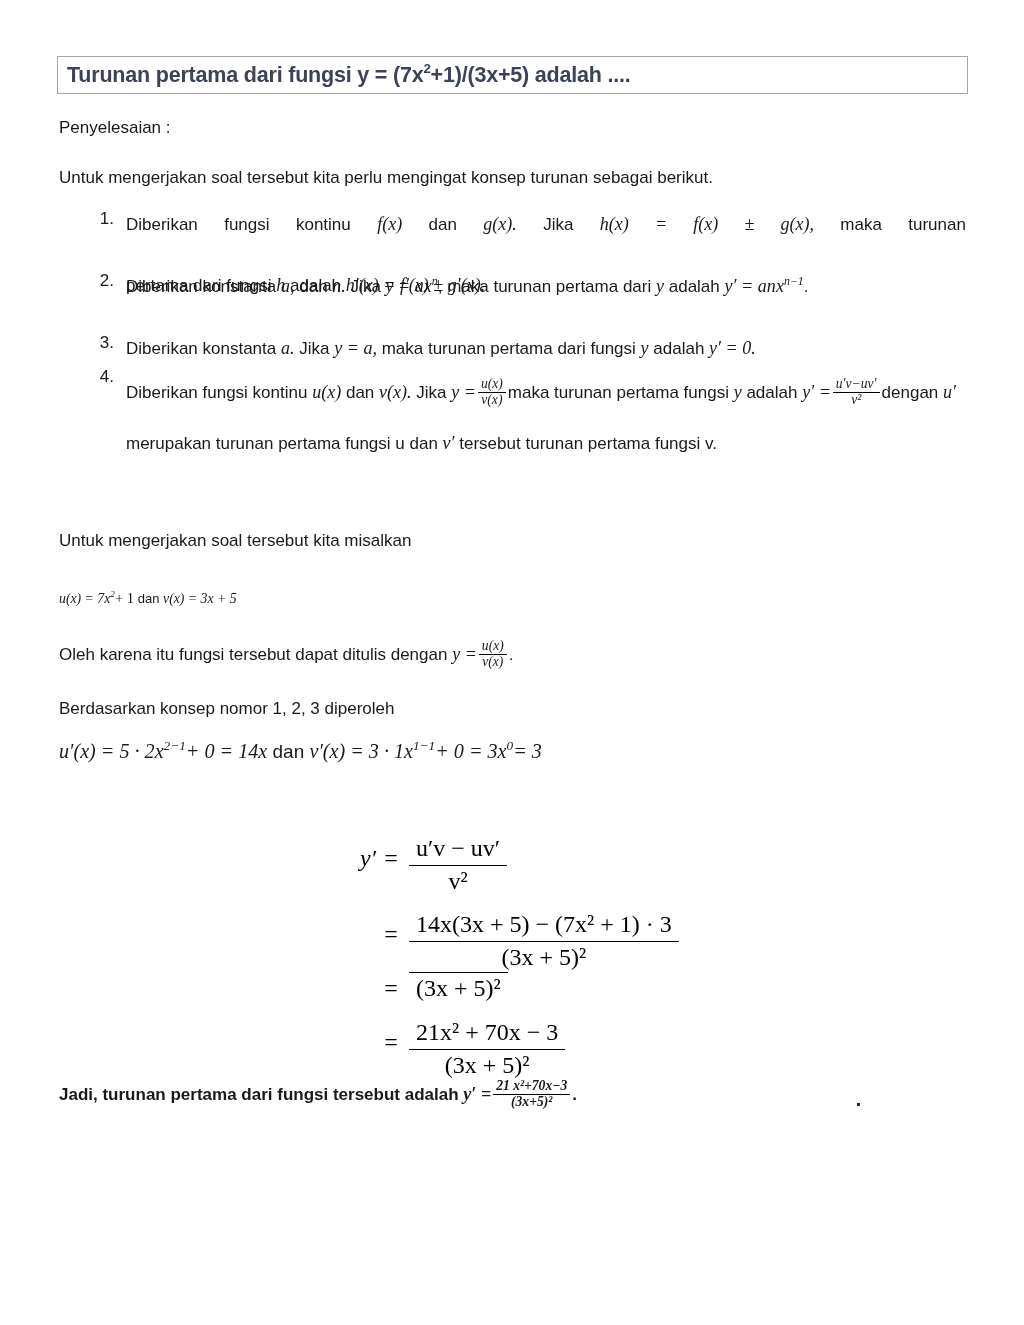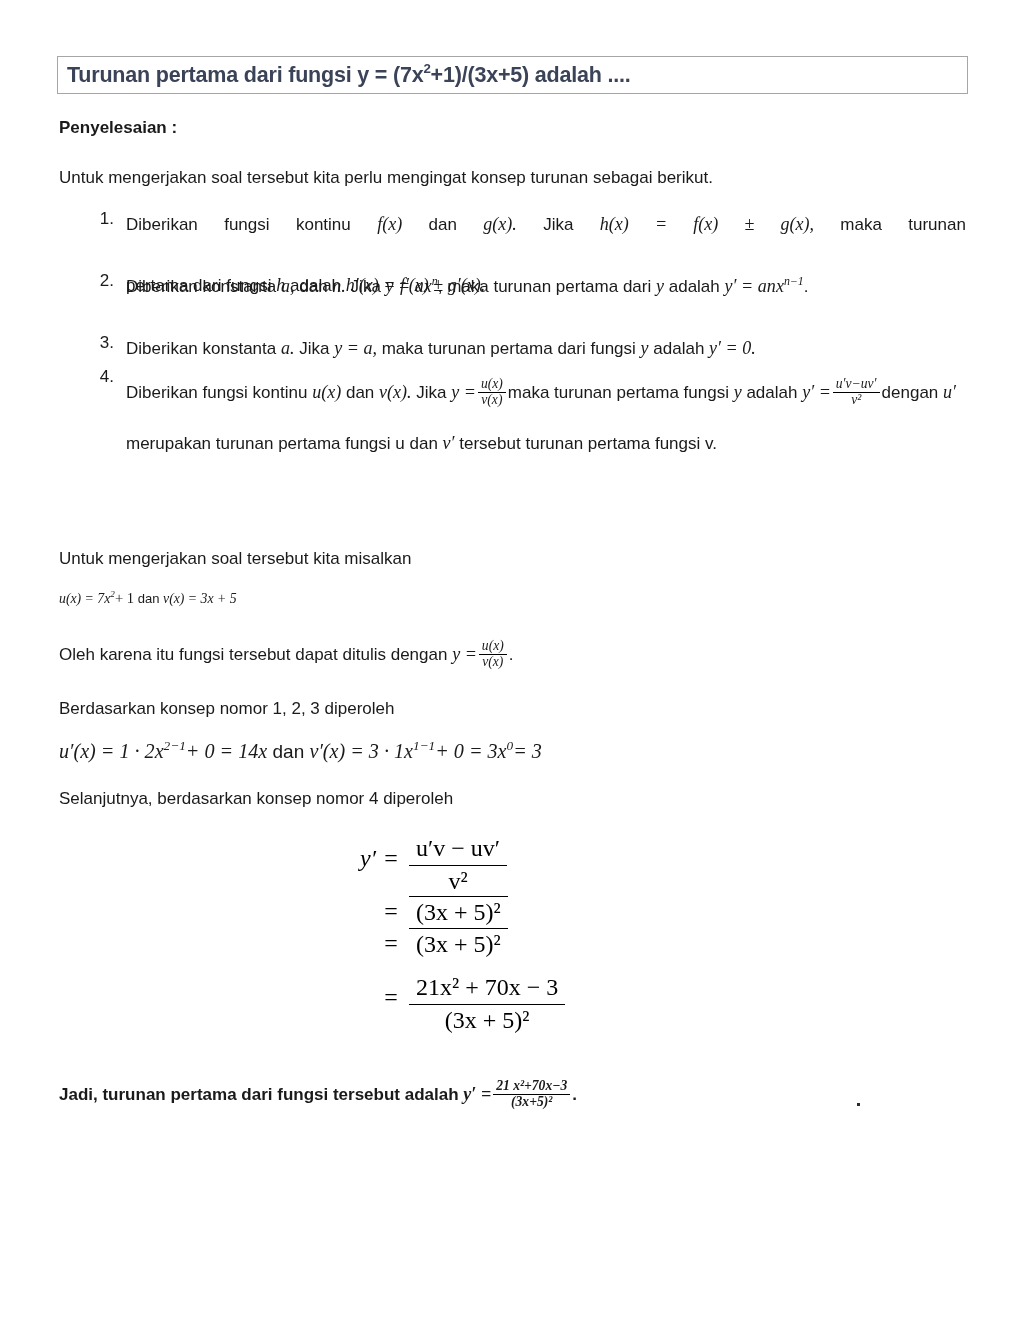--- a/index.html
+++ b/index.html
@@ -53,21 +53,21 @@
   }
 
   
   .txt {
     position: absolute;
     font-family: "Liberation Sans", sans-serif;
     font-size: 17px;
     color: #1a1a1a;
     white-space: nowrap;
   }
-  .bold { font-weight: bold; }
+  .bold { font-weight: normal; }
 
   
   .m {
     font-family: "Liberation Serif", serif;
     font-style: italic;
     font-size: 1.06em;
   }
   .mu {            
     font-family: "Liberation Serif", serif;
     font-style: normal;
@@ -267,56 +267,56 @@
       <span><span>adalah</span>
       <span class="m">y′ =</span><span class="frac"><span class="num">u′v−uv′</span><span class="den">v²</span></span><span>dengan</span>
       <span class="m">u′</span>
       <span>merupakan turunan pertama fungsi u dan</span>
       <span class="m">v′</span>
       <span>tersebut</span></span>
       <span><span>turunan pertama fungsi v.</span></span>
     </div>
   </div>
 
-  <div class="txt" style="left:59px; top:549px;">Untuk mengerjakan soal tersebut kita misalkan</div>
+  <div class="txt" style="left:59px; top:531px;">Untuk mengerjakan soal tersebut kita misalkan</div>
 
   <div class="txt" style="left:59px; top:590px; font-size:13px;">
     <span class="m"><span>u(x) = 7x</span><sup class="sp">2</sup><span class="mu">+ 1</span></span>
     <span>dan</span>
     <span class="m">v(x) = 3x + 5</span>
   </div>
 
   <div class="txt" style="left:59px; top:640px;">
     <span>Oleh karena itu fungsi tersebut dapat ditulis dengan</span>
     <span class="m">y =</span><span class="frac"><span class="num">u(x)</span><span class="den">v(x)</span></span><span>.</span>
   </div>
 
   <div class="txt" style="left:59px; top:699px;">Berdasarkan konsep nomor 1, 2, 3 diperoleh</div>
 
   <div class="txt" style="left:59px; top:740px; font-size:19px;">
-    <span class="m"><span>u′(x) = 1 · 2x</span><sup class="sp">2−1</sup><span>+ 0 = 14x</span></span>
+    <span class="m"><span>u′(x) = 5 · 2x</span><sup class="sp">2−1</sup><span>+ 0 = 14x</span></span>
     <span>dan</span>
     <span class="m"><span>v′(x) = 3 · 1x</span><sup class="sp">1−1</sup><span>+ 0 = 3x</span><sup class="sp">0</sup><span>= 3</span></span>
   </div>
 
-  <div class="txt" style="left:59px; top:789px;">Selanjutnya, berdasarkan konsep nomor 4 diperoleh</div>
 
   <div class="deriv">
     <div class="deriv-row">
       <span class="deriv-lhs">y′</span>
       <span class="deriv-eq">=</span>
       <span class="dfrac">
         <span class="num">u′v − uv′</span>
         <span class="den">v²</span>
       </span>
     </div>
     <div class="deriv-row">
       <span class="deriv-lhs"></span>
       <span class="deriv-eq">=</span>
       <span class="dfrac">
+        <span class="num">14x(3x + 5) − (7x² + 1) · 3</span>
         <span class="den">(3x + 5)²</span>
       </span>
     </div>
     <div class="deriv-row">
       <span class="deriv-lhs"></span>
       <span class="deriv-eq">=</span>
       <span class="dfrac">
         <span class="den">(3x + 5)²</span>
       </span>
     </div>

